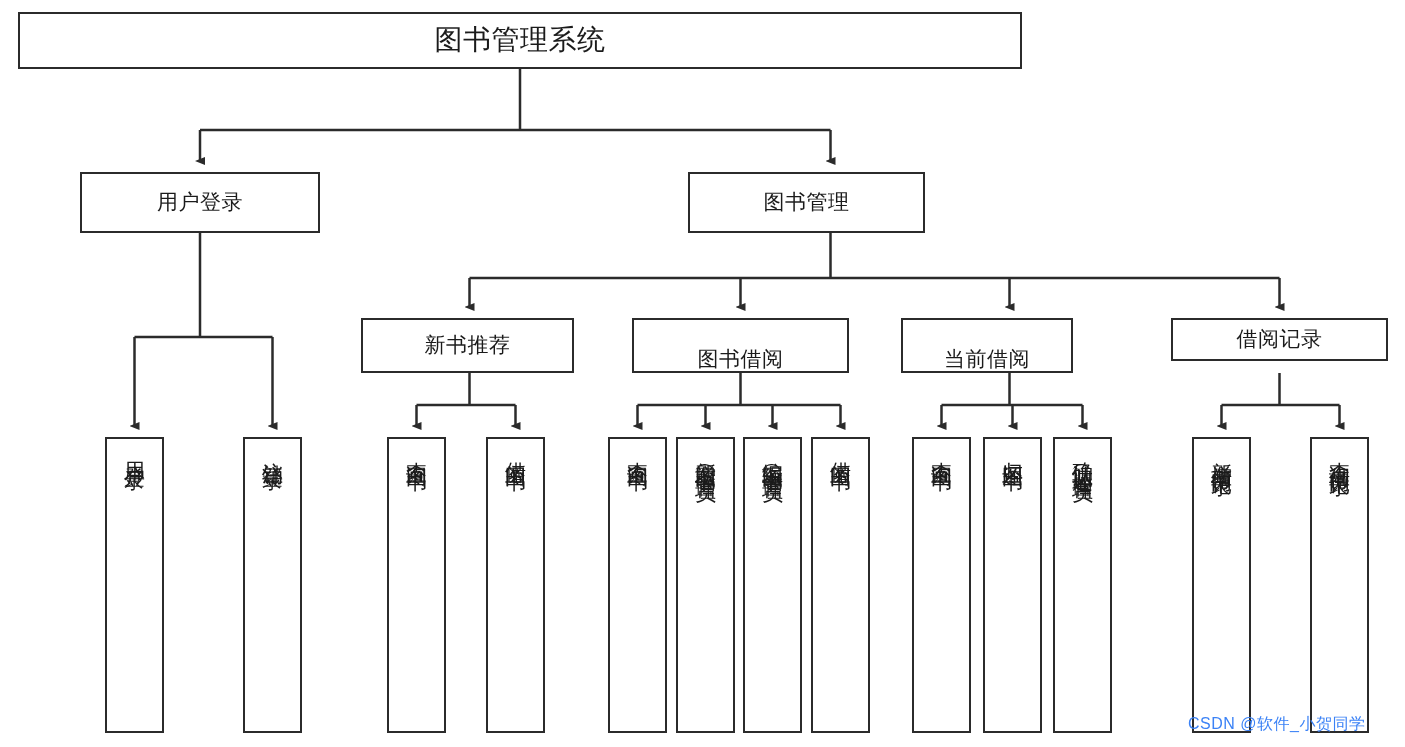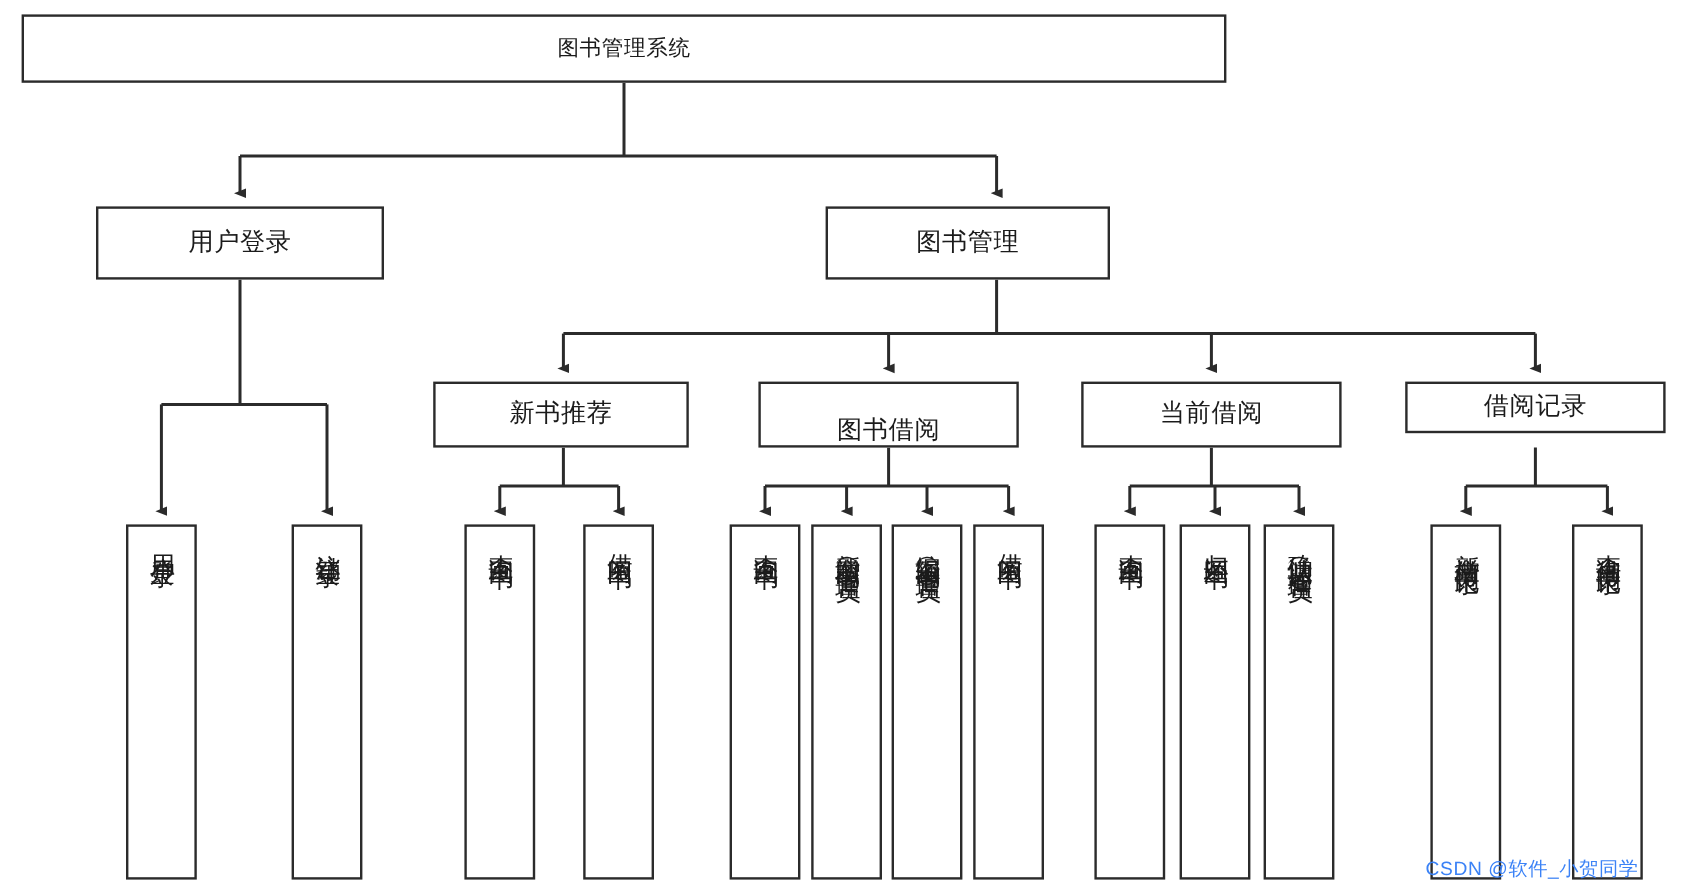--- a/index.html
+++ b/index.html
@@ -51,21 +51,21 @@
     justify-content: center;
     padding-top: 6px;
   }
   .node.vertical .label {
     writing-mode: vertical-rl;
     text-orientation: upright;
     font-size: 21px;
     line-height: 1.05;
     letter-spacing: 3px;
   }
-  .node.root .label { font-size: 18px; }
+  .node.root .label { font-size: 28px; }
   .watermark {
     position: absolute;
     left: 1188px;
     top: 714px;
     font-size: 16px;
     color: #3b82f6;
     letter-spacing: 0.5px;
     white-space: pre;
     pointer-events: none;
   }
@@ -118,21 +118,21 @@
       </div>
       <div class="node horizontal" style="left: 688px; top: 172px; width: 237px; height: 61px;">
         <span class="label">图书管理</span>
       </div>
       <div class="node horizontal" style="left: 361px; top: 318px; width: 213px; height: 55px;">
         <span class="label">新书推荐</span>
       </div>
       <div class="node horizontal" style="left: 632px; top: 318px; width: 217px; height: 55px; align-items: flex-end;">
         <span class="label">图书借阅</span>
       </div>
-      <div class="node horizontal" style="left: 901px; top: 318px; width: 217px; height: 55px;">
+      <div class="node horizontal" style="left: 901px; top: 318px; width: 172px; height: 55px; align-items: flex-end;">
         <span class="label">当前借阅</span>
       </div>
       <div class="node horizontal" style="left: 1171px; top: 318px; width: 217px; height: 43px;">
         <span class="label">借阅记录</span>
       </div>
       <div class="node vertical" style="left: 105px; top: 437px; width: 59px; height: 296px;">
         <span class="label">用户登录</span>
       </div>
       <div class="node vertical" style="left: 243px; top: 437px; width: 59px; height: 296px;">
         <span class="label">注销登录</span>

